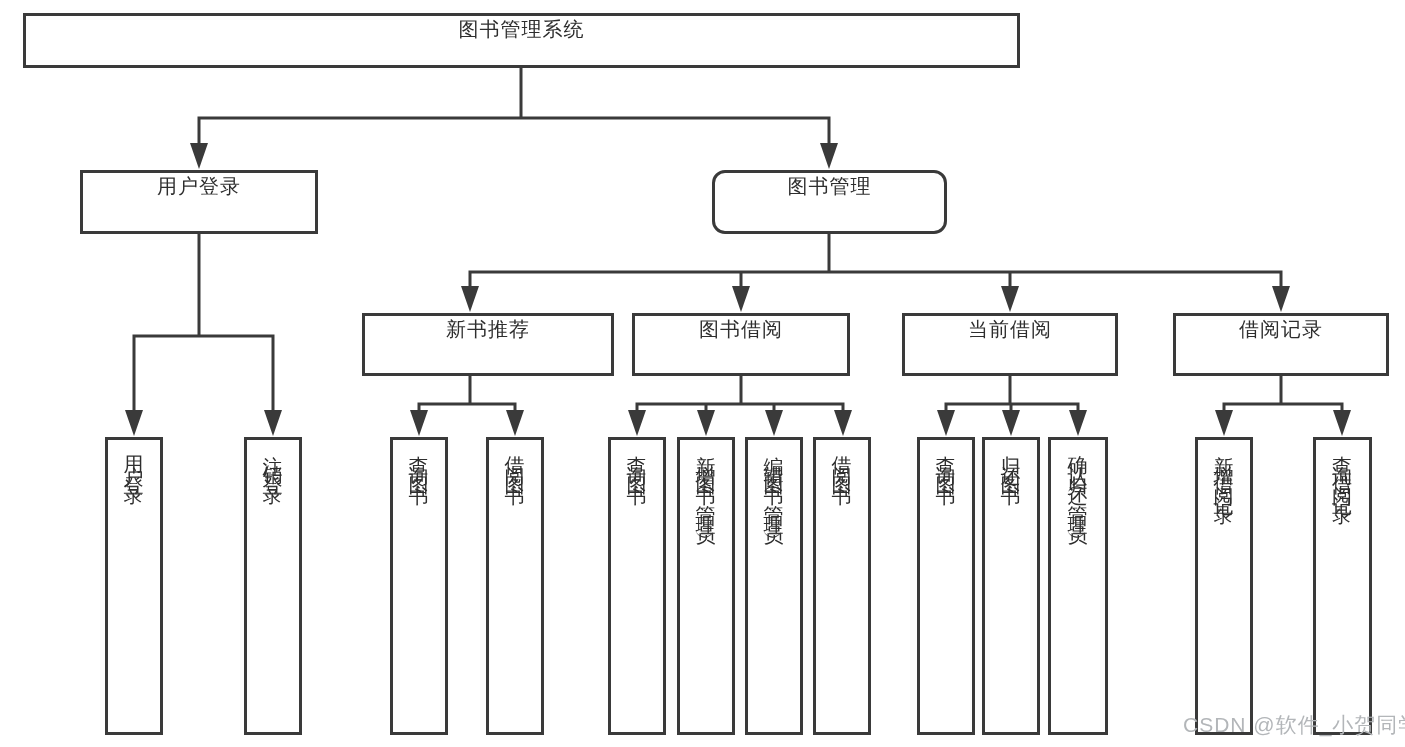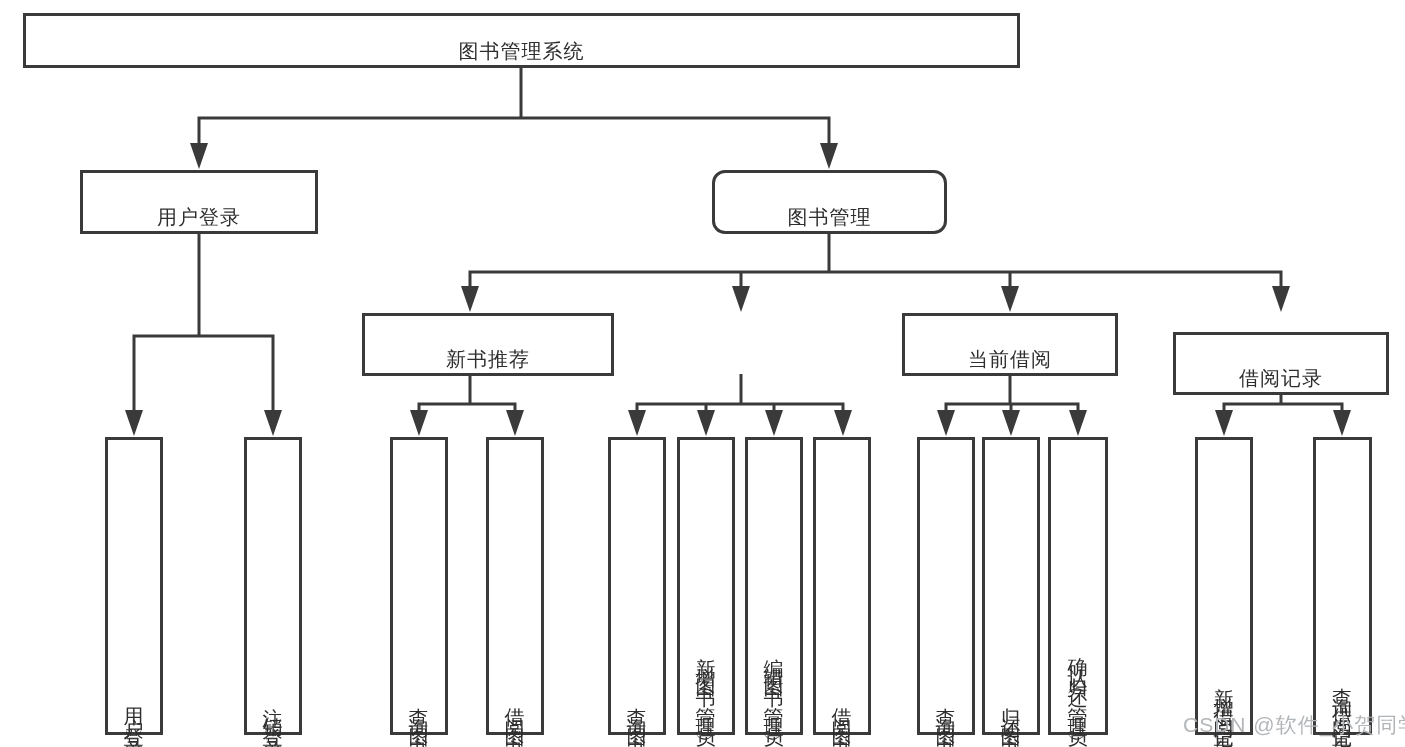--- a/index.html
+++ b/index.html
@@ -10,21 +10,21 @@
     font-family:"Liberation Sans", sans-serif;
     overflow:hidden;
   }
   #connectors { position:absolute; left:0; top:0; width:1405px; height:747px; }
   .box {
     position:absolute;
     box-sizing:border-box;
     background:#ffffff;
     border:3px solid #3a3a3a;
     display:flex;
-    align-items:flex-end;
+    align-items:flex-start;
     justify-content:center;
     color:#2e2e2e;
     font-size:20px;
     letter-spacing:1px;
     z-index:2;
   }
   .v-box .v-label {
     writing-mode:vertical-rl;
     text-orientation:mixed;
     letter-spacing:10px;
@@ -34,21 +34,21 @@
   }
   
   .n-root     { left:23px;  top:13px;  width:997px; height:55px; }
   
   .n-user     { left:80px;  top:170px; width:238px; height:64px; }
   .n-mgmt     { left:712px; top:170px; width:235px; height:64px;border-radius:13px; }
   
   .n-newbook  { left:362px;  top:313px; width:252px; height:63px; }
   .n-borrow   { left:632px;  top:313px; width:218px; height:63px; }
   .n-current  { left:902px;  top:313px; width:216px; height:63px; }
-  .n-records  { left:1173px; top:332px; width:216px; height:63px; }
+  .n-records  { left:1173px; top:313px; width:216px; height:63px; }
   
   .leaf { top:437px; width:58px; height:298px; }
   .n-ul-login   { left:105px; }
   .n-ul-logout  { left:244px; }
   .n-nb-query   { left:390px; }
   .n-nb-borrow  { left:486px; }
   .n-bb-query   { left:608px; }
   .n-bb-add     { left:677px; }
   .n-bb-edit    { left:745px; }
   .n-bb-borrow  { left:813px; }
@@ -122,20 +122,23 @@
   <div class="box n-user">
     <span>用户登录</span>
   </div>
   <div class="box n-mgmt">
     <span>图书管理</span>
   </div>
 
   <div class="box n-newbook">
     <span>新书推荐</span>
   </div>
+  <div class="box n-borrow">
+    <span>图书借阅</span>
+  </div>
   <div class="box n-current">
     <span>当前借阅</span>
   </div>
   <div class="box n-records">
     <span>借阅记录</span>
   </div>
 
   <div class="box leaf v-box n-ul-login">
     <span class="v-label">用户登录</span>
   </div>

